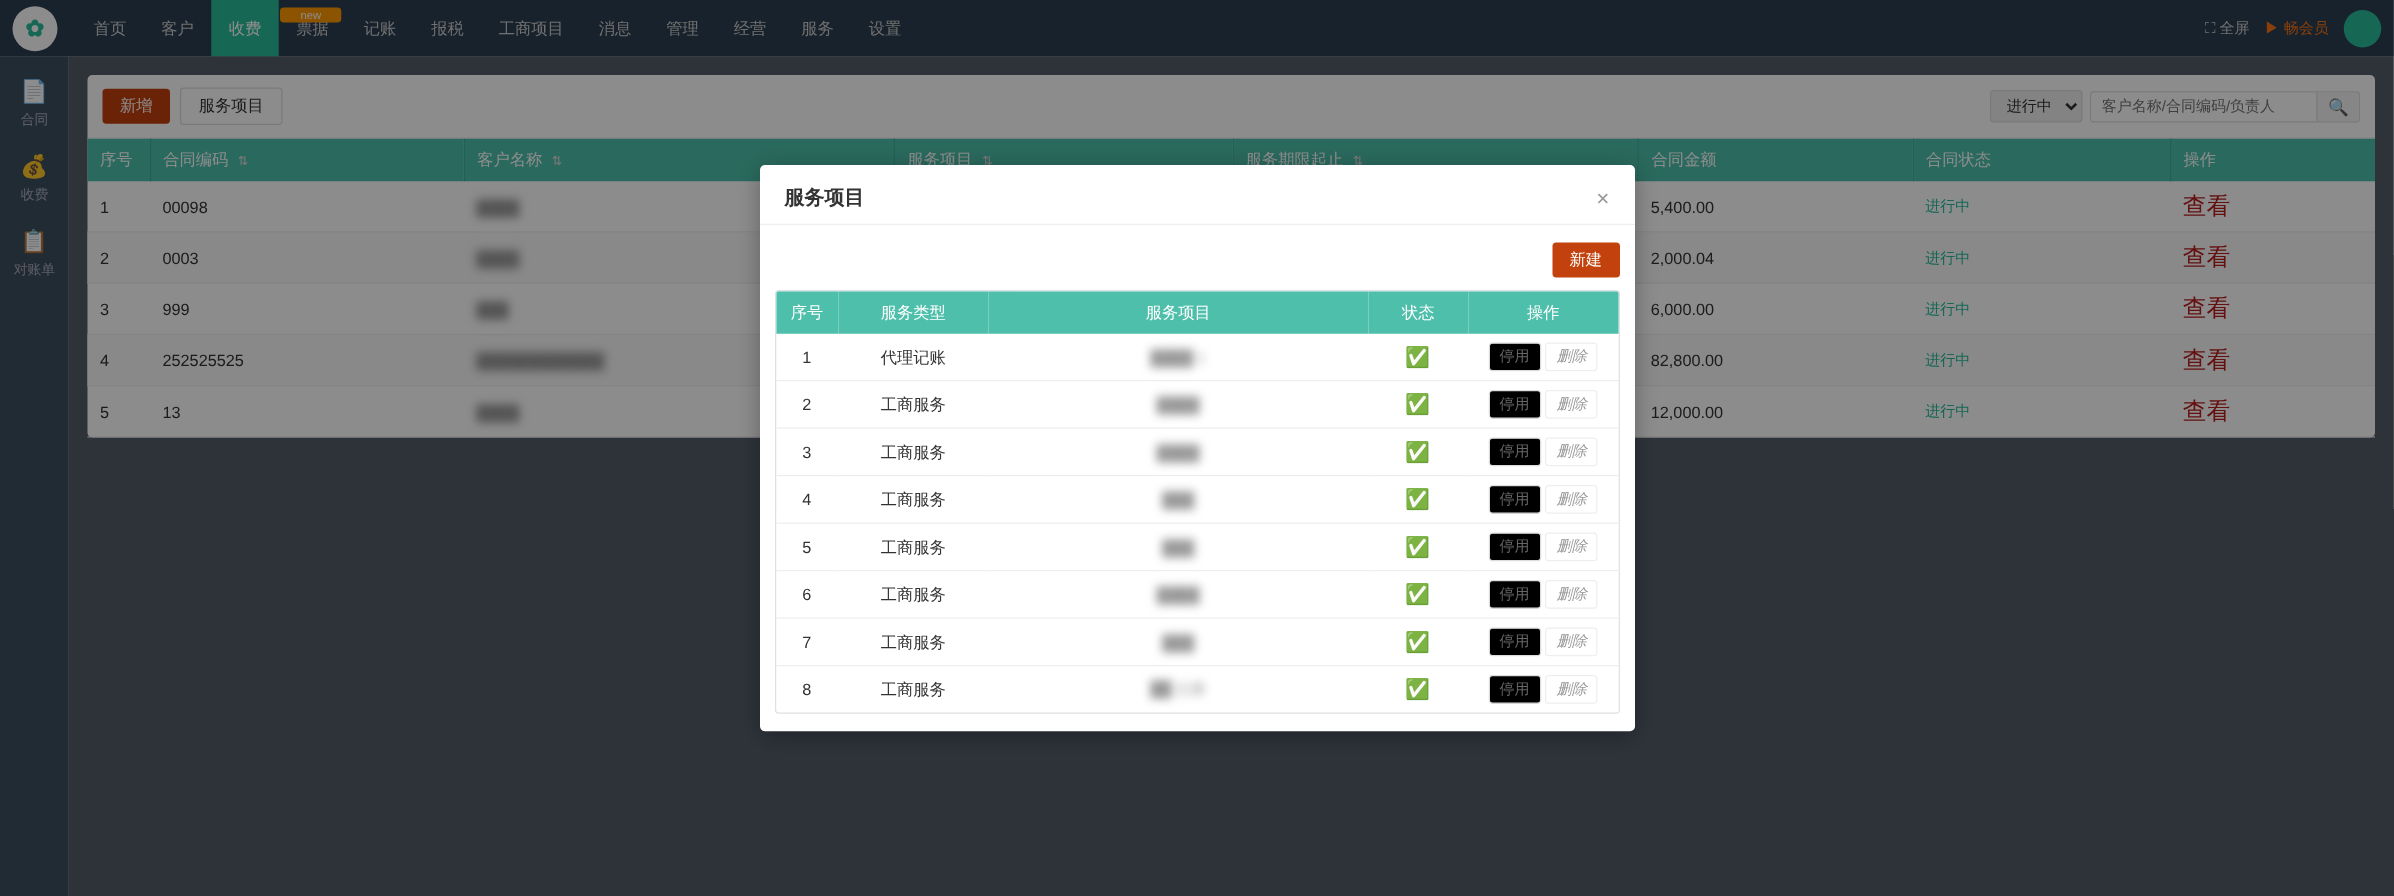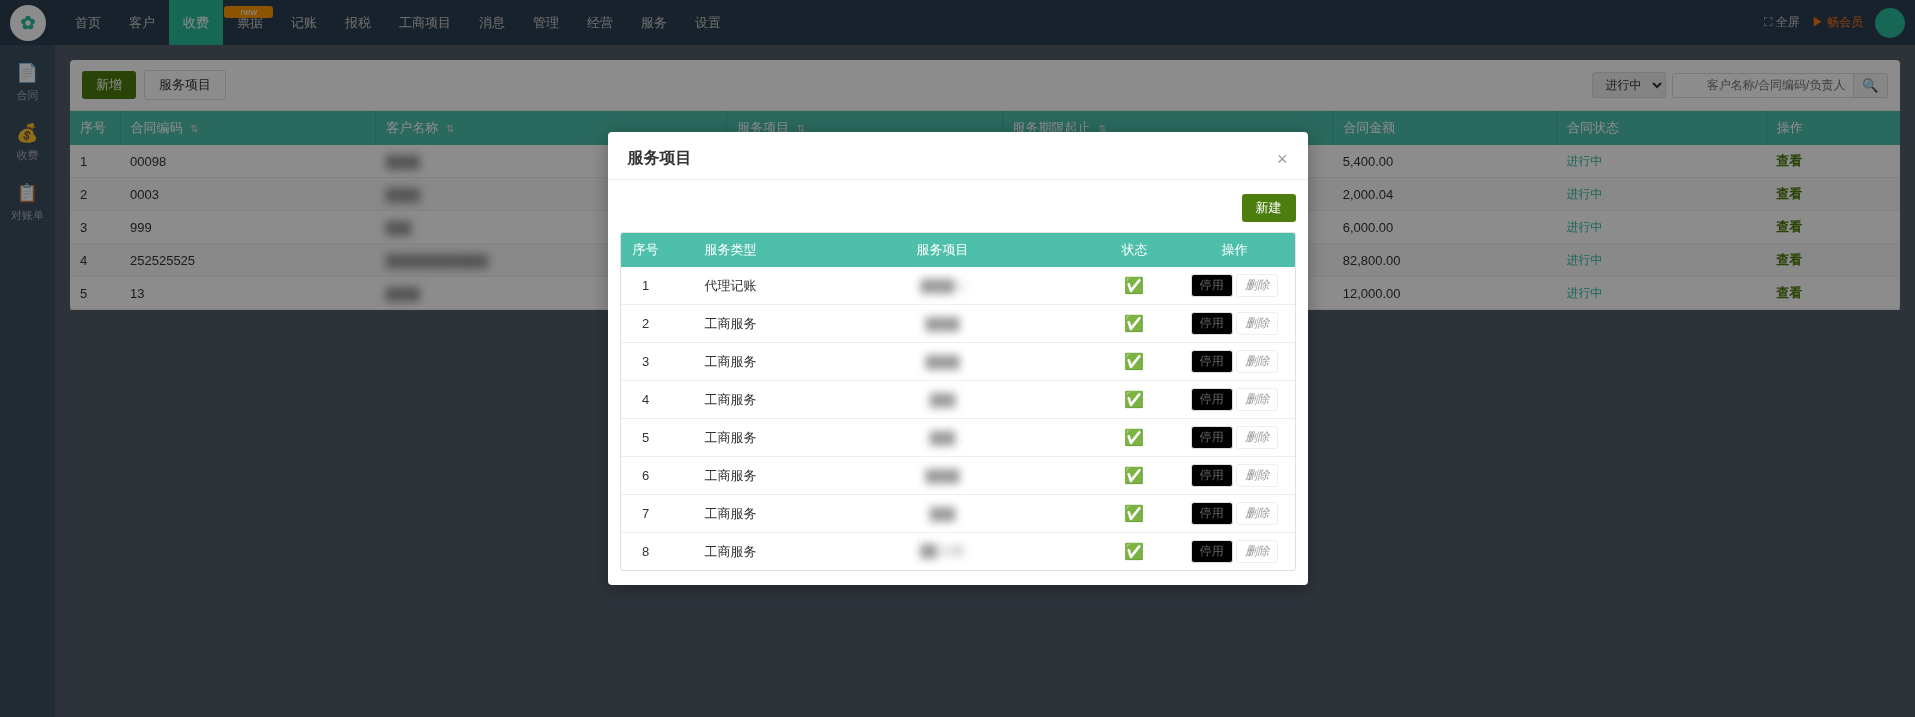--- a/index.html
+++ b/index.html
@@ -118,21 +118,21 @@
       border-radius: 4px;
     }
     .panel-toolbar {
       padding: 10px 12px;
       display: flex;
       align-items: center;
       gap: 8px;
       border-bottom: 1px solid #eee;
     }
     .btn-primary {
-      background: #4d7c0f;
+      background: #c2410c;
       color: #fff;
       border: none;
       padding: 5px 14px;
       border-radius: 3px;
       cursor: pointer;
       font-size: 13px;
     }
     .btn-default {
       background: #fff;
       color: #333;
@@ -162,21 +162,20 @@
       border-radius: 3px;
       overflow: hidden;
     }
     .search-box input {
       border: none;
       outline: none;
       padding: 4px 8px;
       font-size: 12px;
       width: 180px;
       color: #7f1d1d;
-      text-align: right;
     }
     .search-box .search-btn {
       background: #f5f5f5;
       border: none;
       border-left: 1px solid #ddd;
       padding: 4px 8px;
       cursor: pointer;
       color: #666;
     }
 
@@ -201,24 +200,23 @@
       font-size: 13px;
       color: #333;
     }
     .data-table tr:nth-child(even) td { background: #f9f9f9; }
     .data-table .sort-icon { font-size: 10px; color: #ddd; margin-left: 4px; }
     .status-badge {
       color: #2abc9b;
       font-size: 12px;
     }
     .action-link {
-      color: #4d7c0f;
-      cursor: pointer;
-      font-size: 13px;
-      font-weight: bold;
+      color: #b91c1c;
+      cursor: pointer;
+      font-size: 19px;
     }
     .blur-text {
       filter: blur(4px);
       color: #999;
       font-size: 12px;
     }
 
     
     .overlay {
       position: fixed;

